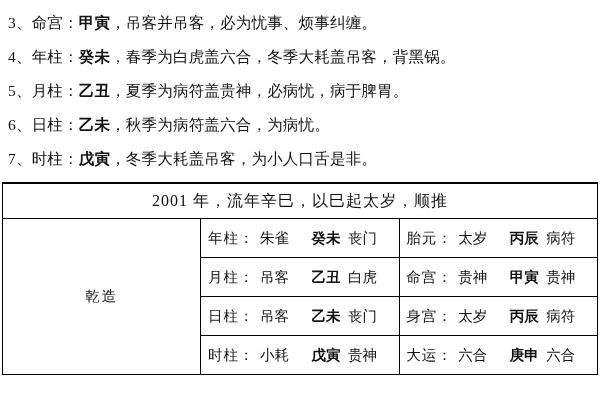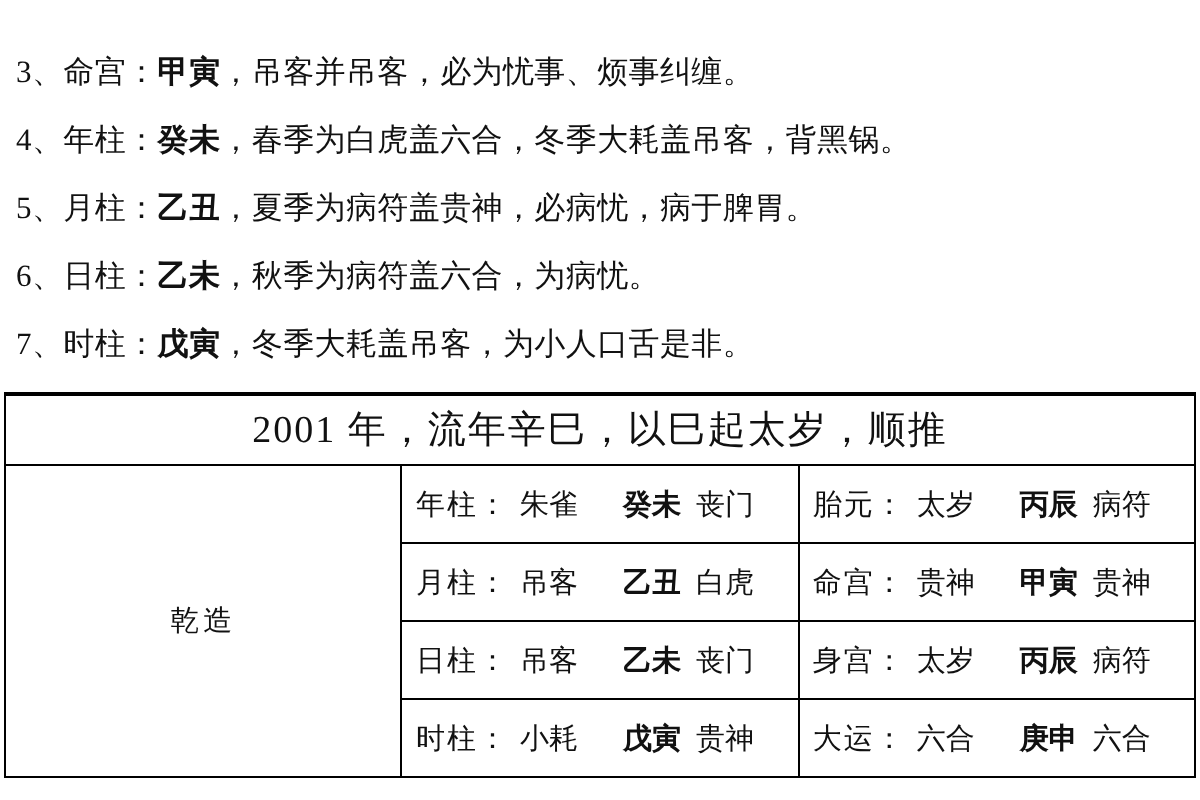--- a/index.html
+++ b/index.html
@@ -15,21 +15,21 @@
     overflow: hidden;
   }
   .page {
     position: relative;
     width: 600px;
     height: 400px;
     box-sizing: border-box;
   }
   
   .statements {
-    padding: 20px 8px 2px 8px;
+    padding: 6px 8px 2px 8px;
   }
   .stmt {
     font-size: 15.5px;
     line-height: 34px;
     white-space: nowrap;
     letter-spacing: 0.2px;
   }
   .b {
     font-weight: bold;
   }
@@ -47,21 +47,21 @@
     vertical-align: middle;
     padding: 0;
     height: 38px;
     white-space: nowrap;
   }
   .tbl .topline {
     border-top: 2px solid #000000;
   }
   .year-row td {
     height: 34px;
-    font-size: 19px;
+    font-size: 16px;
     letter-spacing: 1px;
   }
   .rowlabel {
     width: 72px;
     font-size: 16px;
     letter-spacing: 2px;
     margin-top: 47px;
   }
   .cellpair {
     padding: 0 4px;

